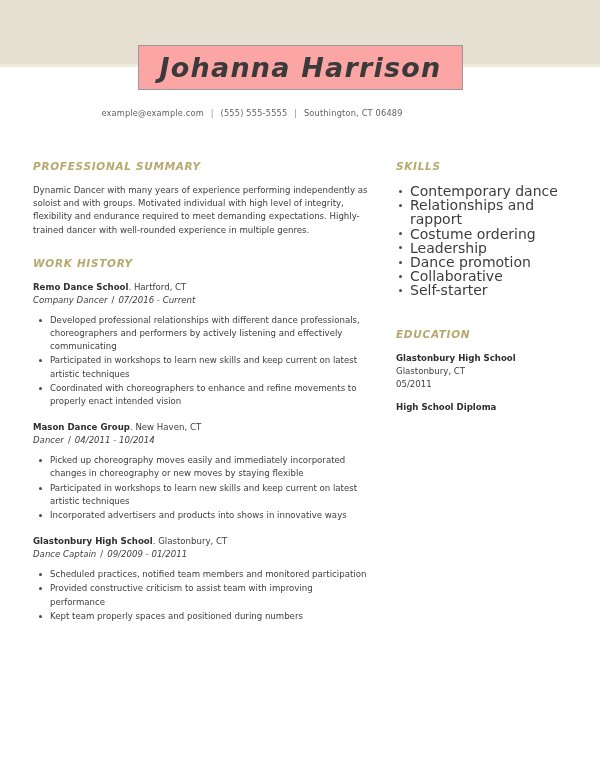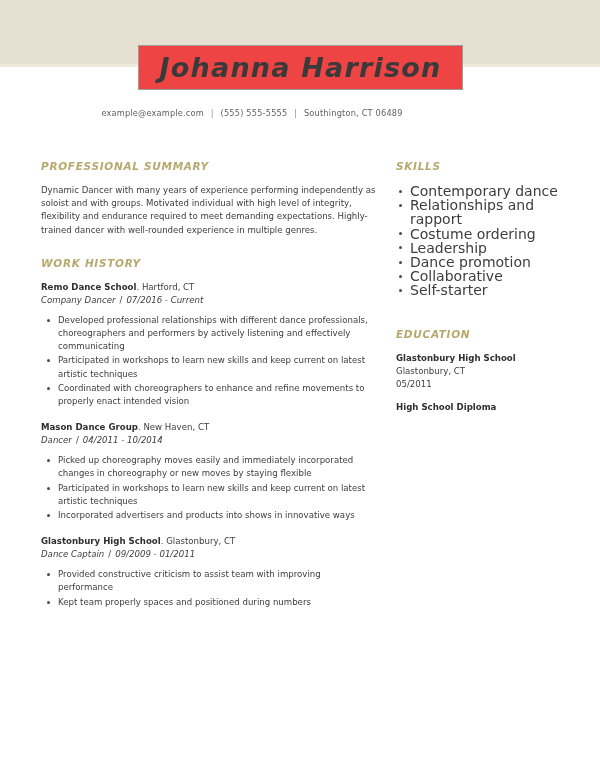--- a/index.html
+++ b/index.html
@@ -32,21 +32,21 @@
     width: 600px;
     height: 3px;
     background: #eeeade;
   }
   .name-box {
     position: absolute;
     left: 138px;
     top: 45px;
     width: 325px;
     height: 45px;
-    background: #ef4444;
+    background: #fca5a5;
     border: 1px solid #9a9a9a;
     box-sizing: border-box;
     display: flex;
     align-items: center;
     justify-content: center;
   }
   .name-text {
     font-family: "DejaVu Sans", sans-serif;
     font-style: italic;
     font-weight: bold;
@@ -69,21 +69,20 @@
     color: #8e8e8e;
     padding: 0 4px;
   }
 
   
   .col-left {
     position: absolute;
     left: 33px;
     top: 160px;
     width: 335px;
-    margin-left: 8px;
   }
   .col-right {
     position: absolute;
     left: 396px;
     top: 160px;
     width: 175px;
   }
 
   .section-head {
     font-family: "DejaVu Sans", sans-serif;
@@ -249,20 +248,21 @@
   </div>
 
   <div class="job">
     <div class="job-line1">
       <span class="job-company">Glastonbury High School</span><span>. </span><span>Glastonbury, CT</span>
     </div>
     <div class="job-line2">
       <span>Dance Captain</span><span class="job-slash">/</span><span>09/2009 - 01/2011</span>
     </div>
     <ul class="bullets">
+      <li>Scheduled practices, notified team members and monitored participation</li>
       <li>Provided constructive criticism to assist team with improving performance</li>
       <li>Kept team properly spaces and positioned during numbers</li>
     </ul>
   </div>
 
 </div>
 
 <div class="col-right">
 
   <div class="section-head">SKILLS</div>

